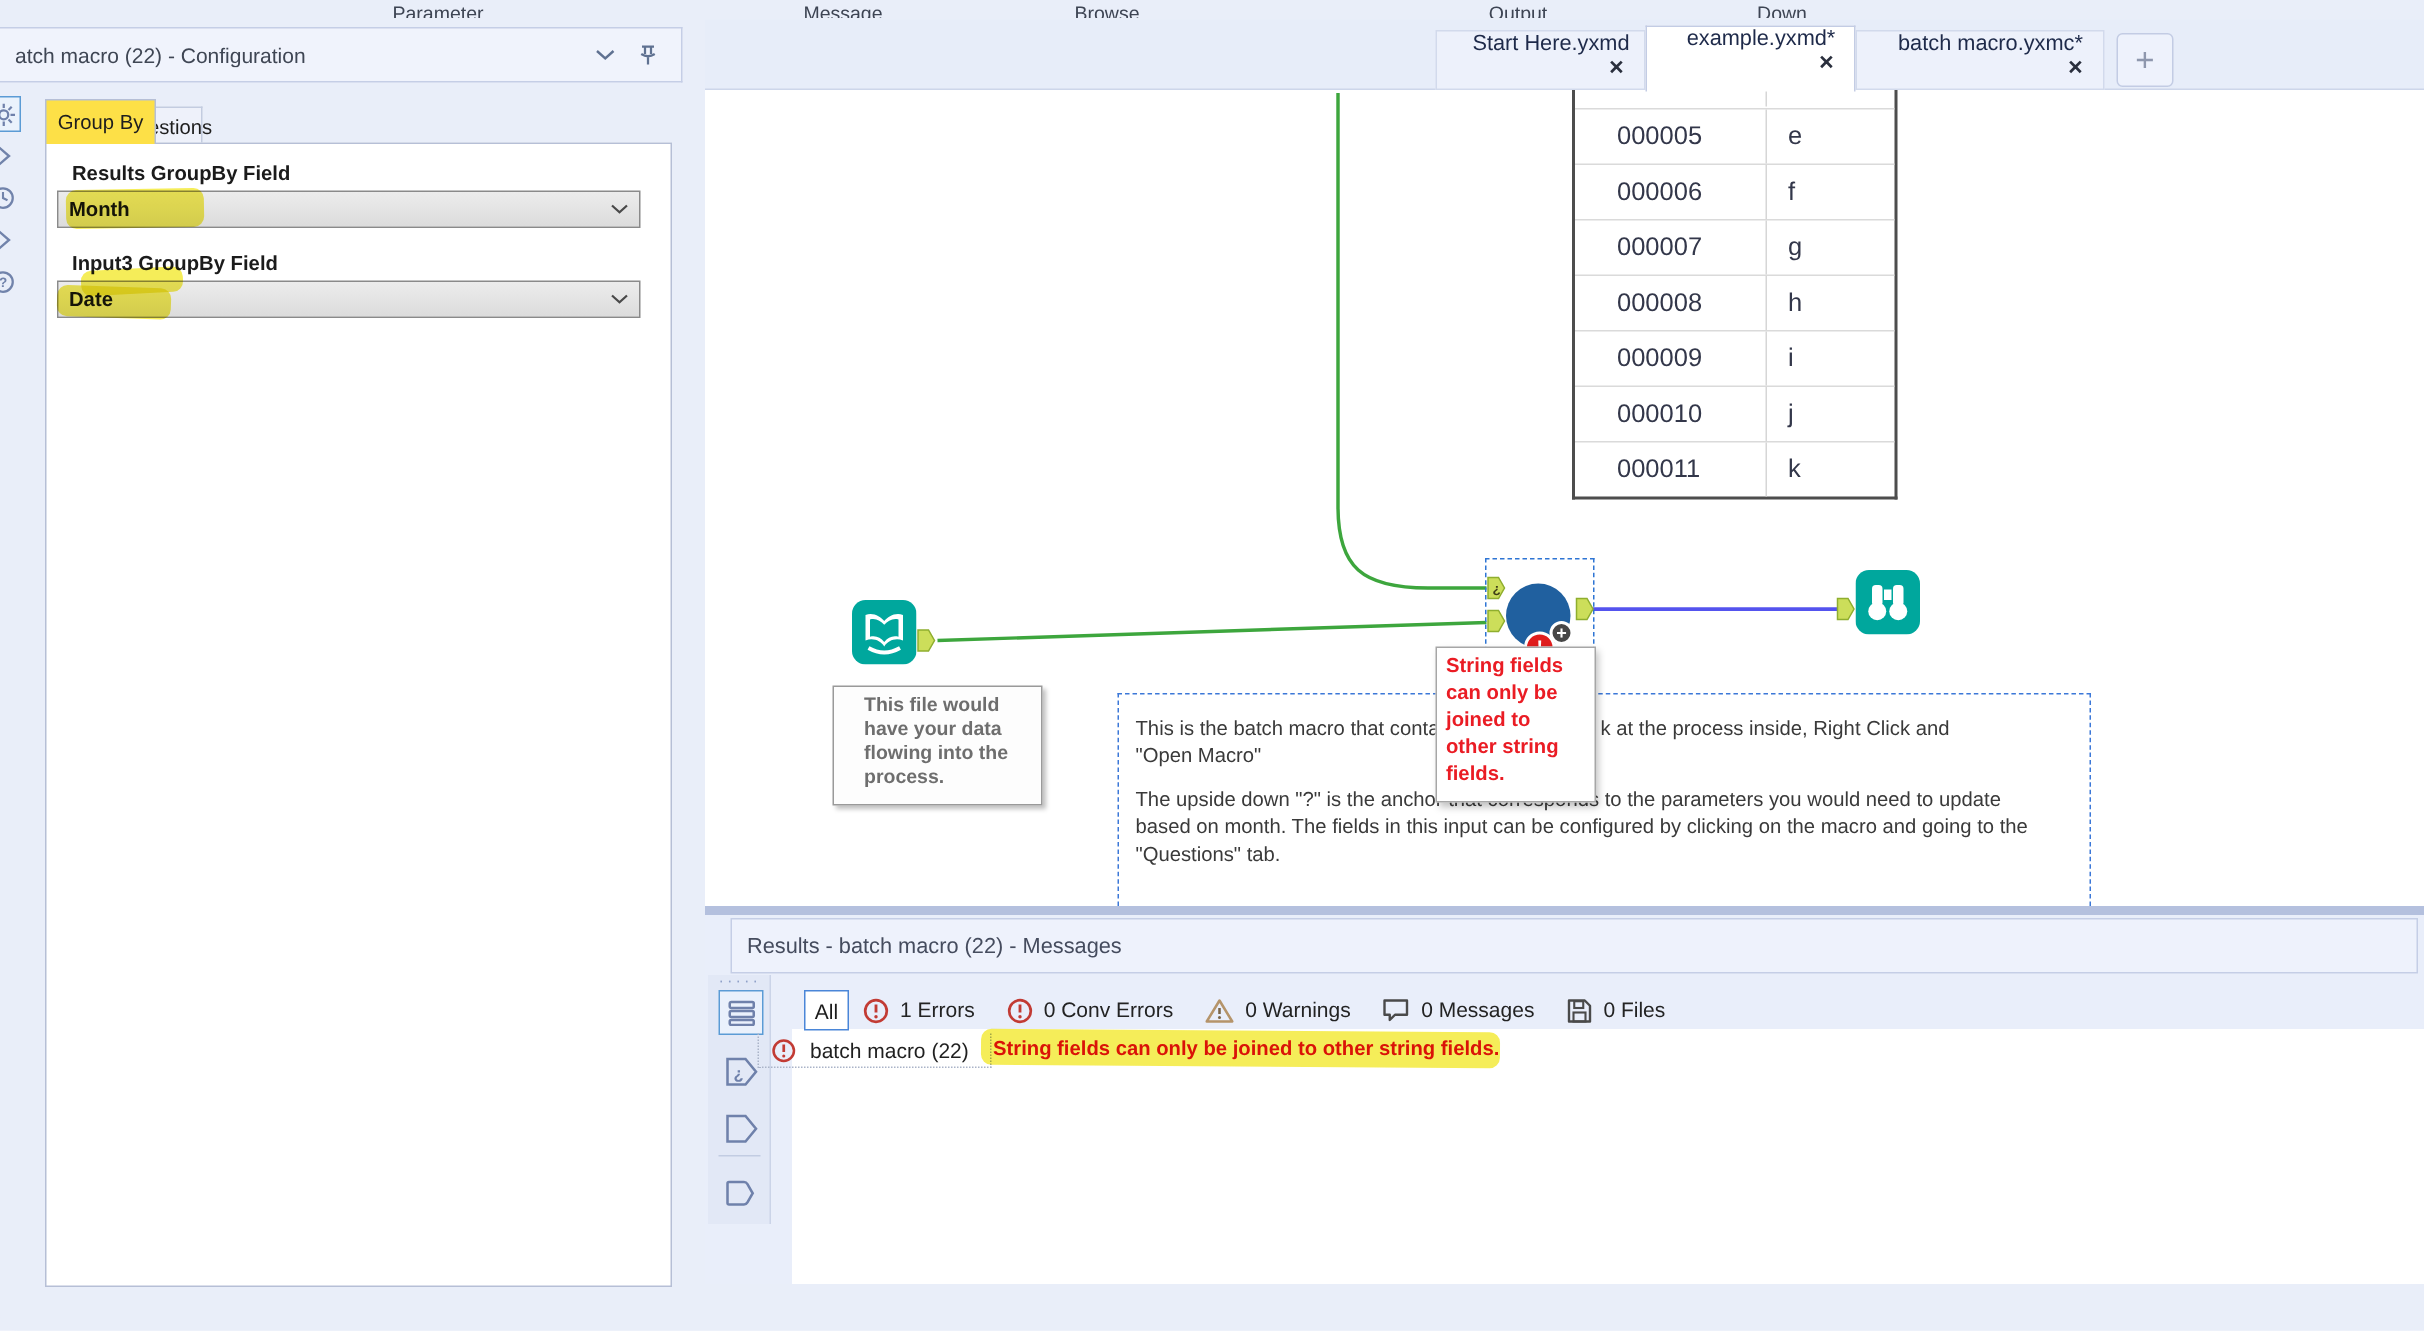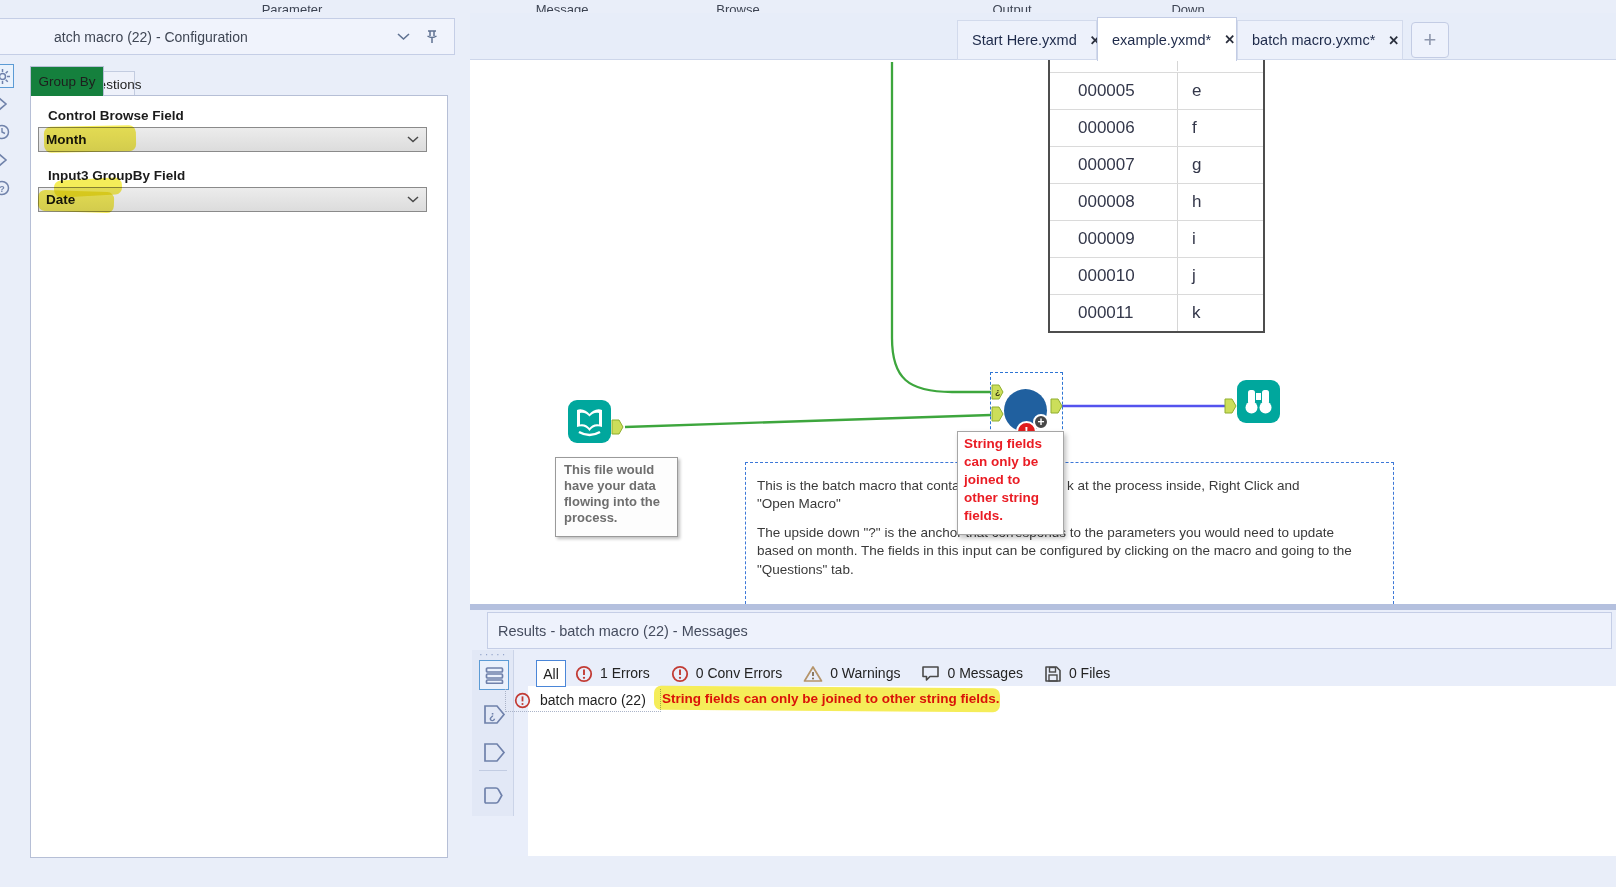--- a/index.html
+++ b/index.html
@@ -8,41 +8,41 @@
   #app { position:relative; width:1616px; height:887px; background:#e9eef9; overflow:hidden;border-radius:12px; }
   .abs { position:absolute; }
 
   
   .top-label { position:absolute; top:0; height:12px; overflow:hidden; width:140px; text-align:center; }
   .top-label span { display:inline-block; margin-top:-5px; font-size:13px; color:#3d4453; }
 
   
   .cfg-header { position:absolute; left:0; top:18px; width:455px; height:37px; background:#f0f3fc;
     border:1px solid #c5cee6; border-left:none; display:flex; align-items:center; }
-  .cfg-title { font-size:14px; color:#3f4654; padding-left:10px; flex:1; white-space:nowrap; overflow:hidden;margin-left:44px; }
+  .cfg-title { font-size:14px; color:#3f4654; padding-left:10px; flex:1; white-space:nowrap; overflow:hidden; }
   .cfg-hdr-ico { margin-right:14px; display:flex; align-items:center; }
   .side-strip { position:absolute; left:0; top:60px; width:14px; height:170px; overflow:hidden; }
   .side-ico { position:relative; width:24px; height:24px; margin:4px 0 4px -10px; display:flex; align-items:center; justify-content:center; }
   .side-ico.sel { border:1px solid #5b9bd5; background:#eaf2fc; }
 
   .cfg-tab { position:absolute; font-size:13.5px; color:#1e1e1e; display:flex; align-items:center; justify-content:center; }
-  .cfg-tab.active { left:30px; top:66px; width:74px; height:30px; background:#15803d; border:1px solid #b6bfd6; border-bottom:none; z-index:3; }
+  .cfg-tab.active { left:30px; top:66px; width:74px; height:30px; background:#fde047; border:1px solid #b6bfd6; border-bottom:none; z-index:3; }
   .cfg-tab.inactive { left:87px; top:71px; width:48px; height:25px; background:#eef1fa; border:1px solid #c3cce0; border-bottom:none; z-index:1; }
   .cfg-groupbox { position:absolute; left:30px; top:95px; width:418px; height:763px; background:#fff; border:1px solid #b6bfd6; z-index:2; }
   .field-label { position:absolute; font-size:13.5px; font-weight:700; color:#1b1b1b; }
   .combo { position:absolute; left:38px; width:389px; height:25px; background:linear-gradient(#ececec,#dcdcdc);
     border:1px solid #8a8a8a; display:flex; align-items:center; }
   .combo .val { font-size:13.5px; font-weight:700; color:#151515; padding-left:7px; flex:1; position:relative; z-index:2; }
   .combo .chev { margin-right:7px; position:relative; z-index:2; }
 
   .hl { position:absolute; background:#f3e82a; opacity:.78; mix-blend-mode:multiply; border-radius:7px; z-index:5; pointer-events:none; }
 
   
   .doc-tabbar { position:absolute; left:470px; top:13px; width:1146px; height:47px; background:#e7edf9; border-bottom:1px solid #cdd6ea; }
-  .doc-tab { position:absolute; display:flex; align-items:center; font-size:14.5px; color:#1e2a4a; }
+  .doc-tab { position:absolute; display:flex; align-items:center; font-size:14.5px; color:#1e2a4a;flex-direction:column; }
   .doc-tab .x { margin-left:auto; font-size:13px; font-weight:700; color:#2a2f3d; padding:0 13px; cursor:default; }
   .doc-tab .lbl { padding-left:14px; white-space:nowrap; }
   .doc-tab.t1 { left:487px; top:7px; width:140px; height:40px; background:#edf1fb; border:1px solid #d2daec; }
   .doc-tab.t2 { left:627px; top:4px; width:140px; height:44px; background:#ffffff; border:1px solid #c3cce4; border-bottom:none; z-index:4; }
   .doc-tab.t3 { left:767px; top:7px; width:166px; height:40px; background:#edf1fb; border:1px solid #d2daec; }
   .plus-btn { position:absolute; left:941px; top:9px; width:38px; height:36px; border:1px solid #c3cce4; border-radius:4px;
     background:#eef2fc; color:#8e97ad; font-size:22px; display:flex; align-items:center; justify-content:center; }
 
   
   .canvas { position:absolute; left:470px; top:60px; width:1146px; height:544px; background:#fff; overflow:hidden; }
@@ -60,22 +60,22 @@
   .tool { position:absolute; width:43px; height:43px; }
   .anchor { position:absolute; width:13px; height:16px; }
   .macro-sel { position:absolute; left:990px; top:372px; width:73px; height:72px; border:1.5px dashed #2e75d4; }
   .macro-circle { position:absolute; left:1004px; top:389px; width:43px; height:43px; border-radius:50%; background:#20609f; }
   .badge-plus { position:absolute; left:1033px; top:414px; width:16px; height:16px; border-radius:50%; background:#474747;
     border:2px solid #fff; color:#fff; font-size:12px; line-height:12px; font-weight:700; text-align:center; }
   .badge-err { position:absolute; left:1016px; top:421px; width:21px; height:21px; border-radius:50%; background:#e01d1d;
     border:2px solid #fff; color:#fff; font-size:13px; line-height:17px; font-weight:700; text-align:center; }
 
   
-  .comment-left { position:absolute; left:555px; top:457px; width:123px; height:80px; background:#fdfdfd;
-    border:1.5px solid #9a9a9a; box-shadow:2px 2px 3px rgba(0,0,0,.25); padding:4px 8px;
+  .comment-left { position:absolute; left:555px; top:457px; width:140px; height:80px; background:#fdfdfd;
+    border:1.5px solid #9a9a9a; box-shadow:2px 2px 3px rgba(0,0,0,.25); padding:4px 20px;
     font-size:13px; font-weight:700; color:#6e6e6e; line-height:1.24; }
   .comment-main { position:absolute; left:745px; top:462px; width:649px; height:142px; background:#fff;
     border:1.5px dashed #3c78d8; border-bottom:none; }
   .cm-text { position:absolute; font-size:13.5px; color:#3a3a3a; white-space:nowrap; }
   .cm-para { position:absolute; left:757px; top:524px; width:600px; font-size:13.5px; color:#3a3a3a; line-height:1.36; }
 
   .tooltip { position:absolute; left:957px; top:431px; width:107px; height:104px; background:#fff; border:1px solid #a6a6a6;
     box-shadow:2px 3px 5px rgba(0,0,0,.25); padding:3px 6px; z-index:8;
     font-size:13.5px; font-weight:700; color:#ea1c24; line-height:1.33; }
 
@@ -170,21 +170,21 @@
   </div>
 
   <div class="cfg-tab active">
       <span>Group By</span>
     </div>
   <div class="cfg-tab inactive">
       <span>Questions</span>
     </div>
   <div class="cfg-groupbox"></div>
 
-  <div class="field-label" style="left:48px; top:108px; z-index:3">Control Browse Field</div>
+  <div class="field-label" style="left:48px; top:108px; z-index:3">Results GroupBy Field</div>
   <div class="combo" style="top:127px; z-index:3">
     <span class="val">Month</span>
     <span class="chev">
       <svg width="12" height="7">
           <polyline points="1,1 6,5.5 11,1" fill="none" stroke="#4a4a4a" stroke-width="1.5"></polyline>
         </svg>
     </span>
   </div>
   <div class="field-label" style="left:48px; top:168px; z-index:3">Input3 GroupBy Field</div>
   <div class="combo" style="top:187px; z-index:3">

